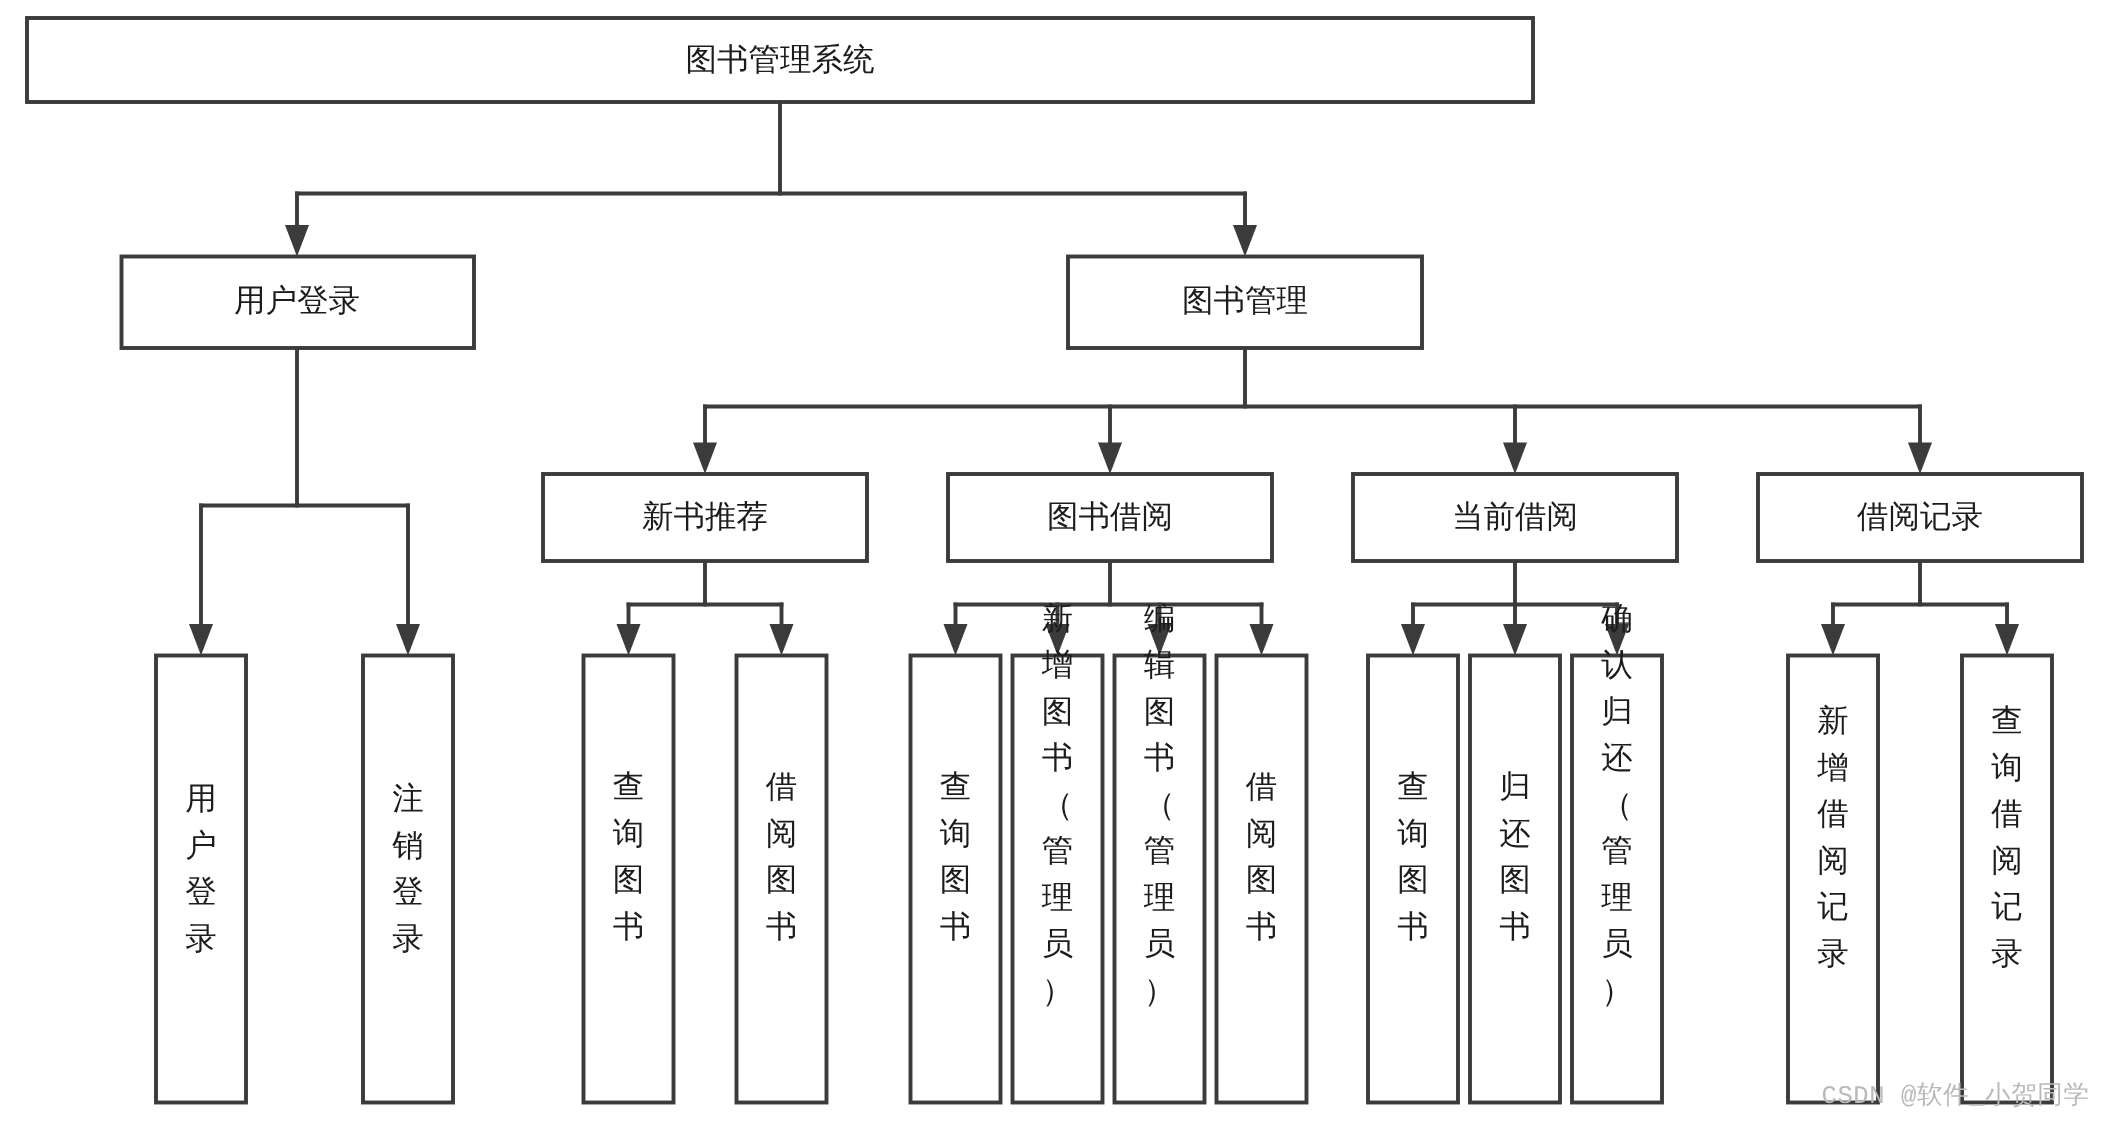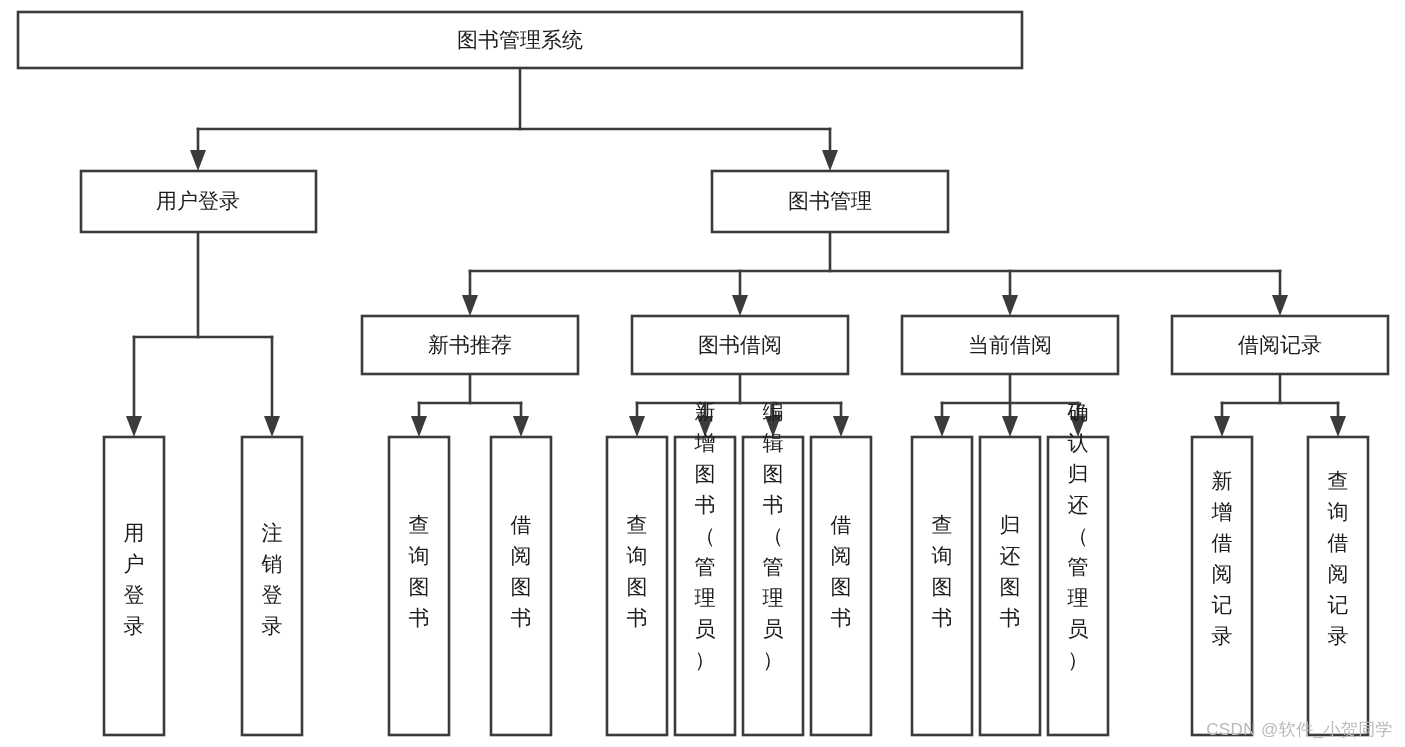--- a/index.html
+++ b/index.html
@@ -51,21 +51,21 @@
   .node-label-vertical {
     fill: #1c1c1c;
     font-family: "Liberation Sans", "DejaVu Sans", sans-serif;
     font-size: 21px;
     text-anchor: middle;
   }
   .watermark-text {
     position: absolute;
     right: 12px;
     bottom: 6px;
-    font-family: Liberation Sans, sans-serif;
+    font-family: Liberation Mono, monospace;
     font-size: 17px;
     color: #b9b9b9;
     letter-spacing: 0.4px;
     white-space: nowrap;
     user-select: none;
   }
 </style>
 </head>
 <body>
 

